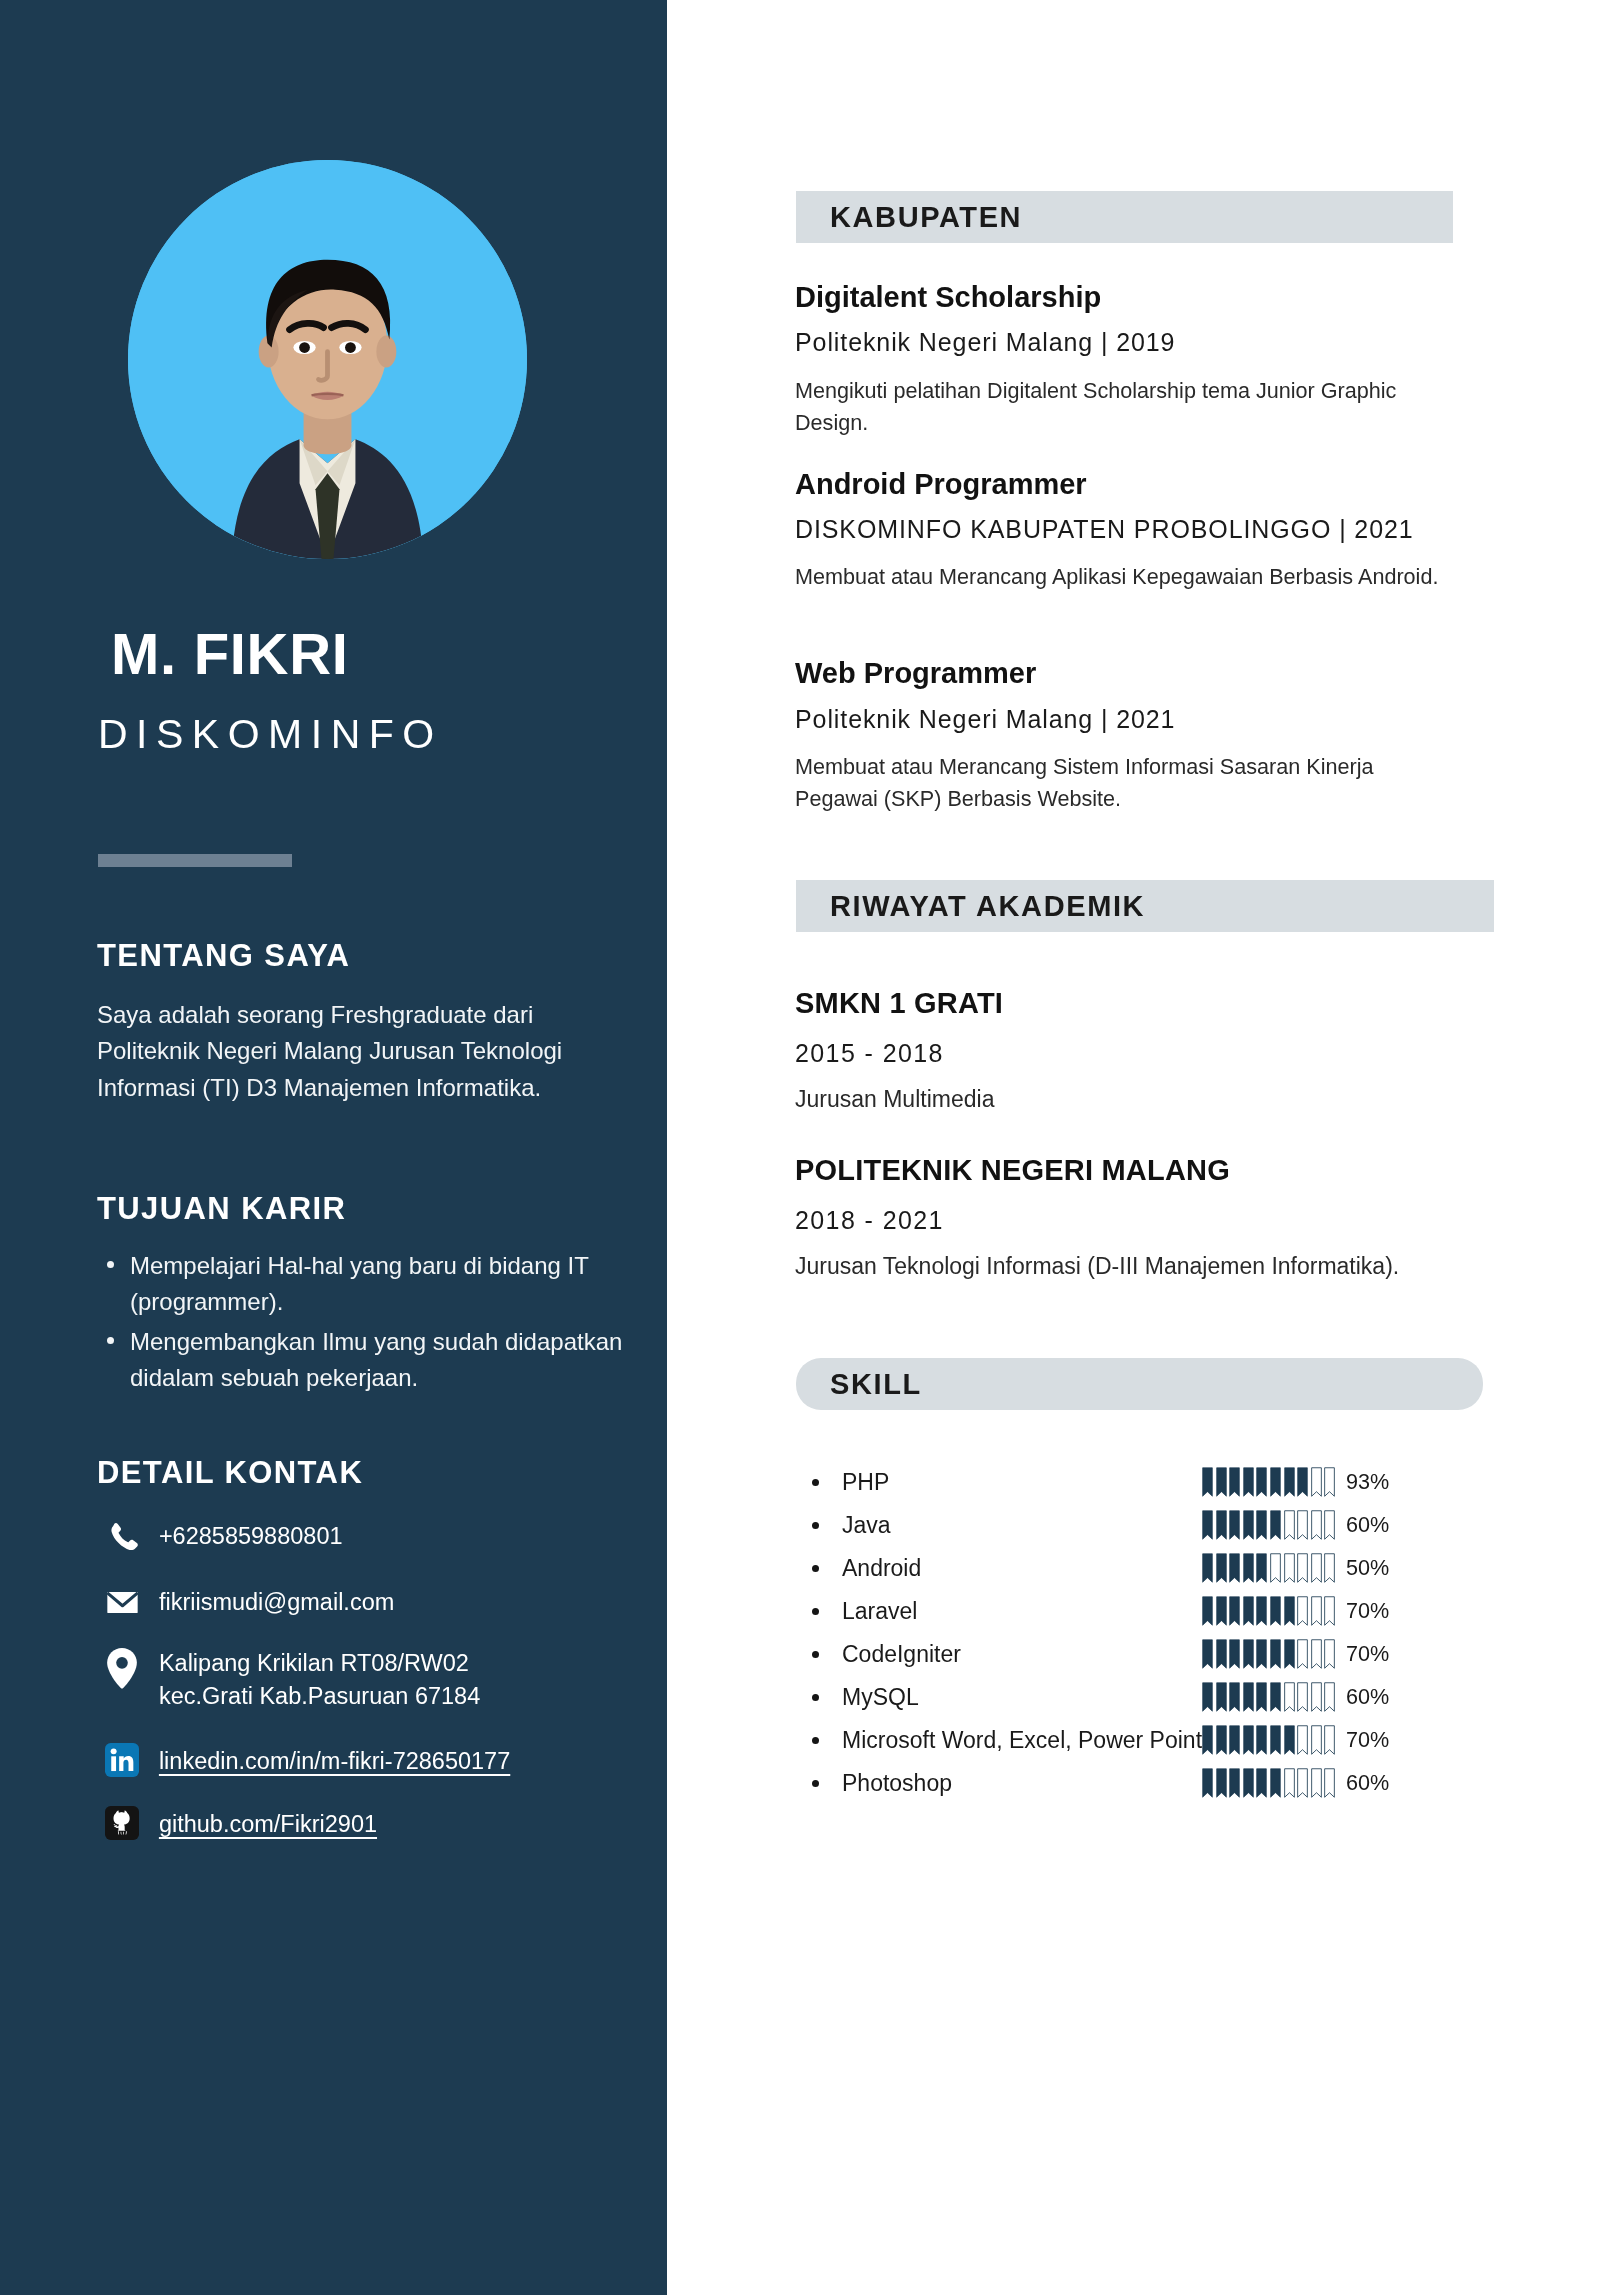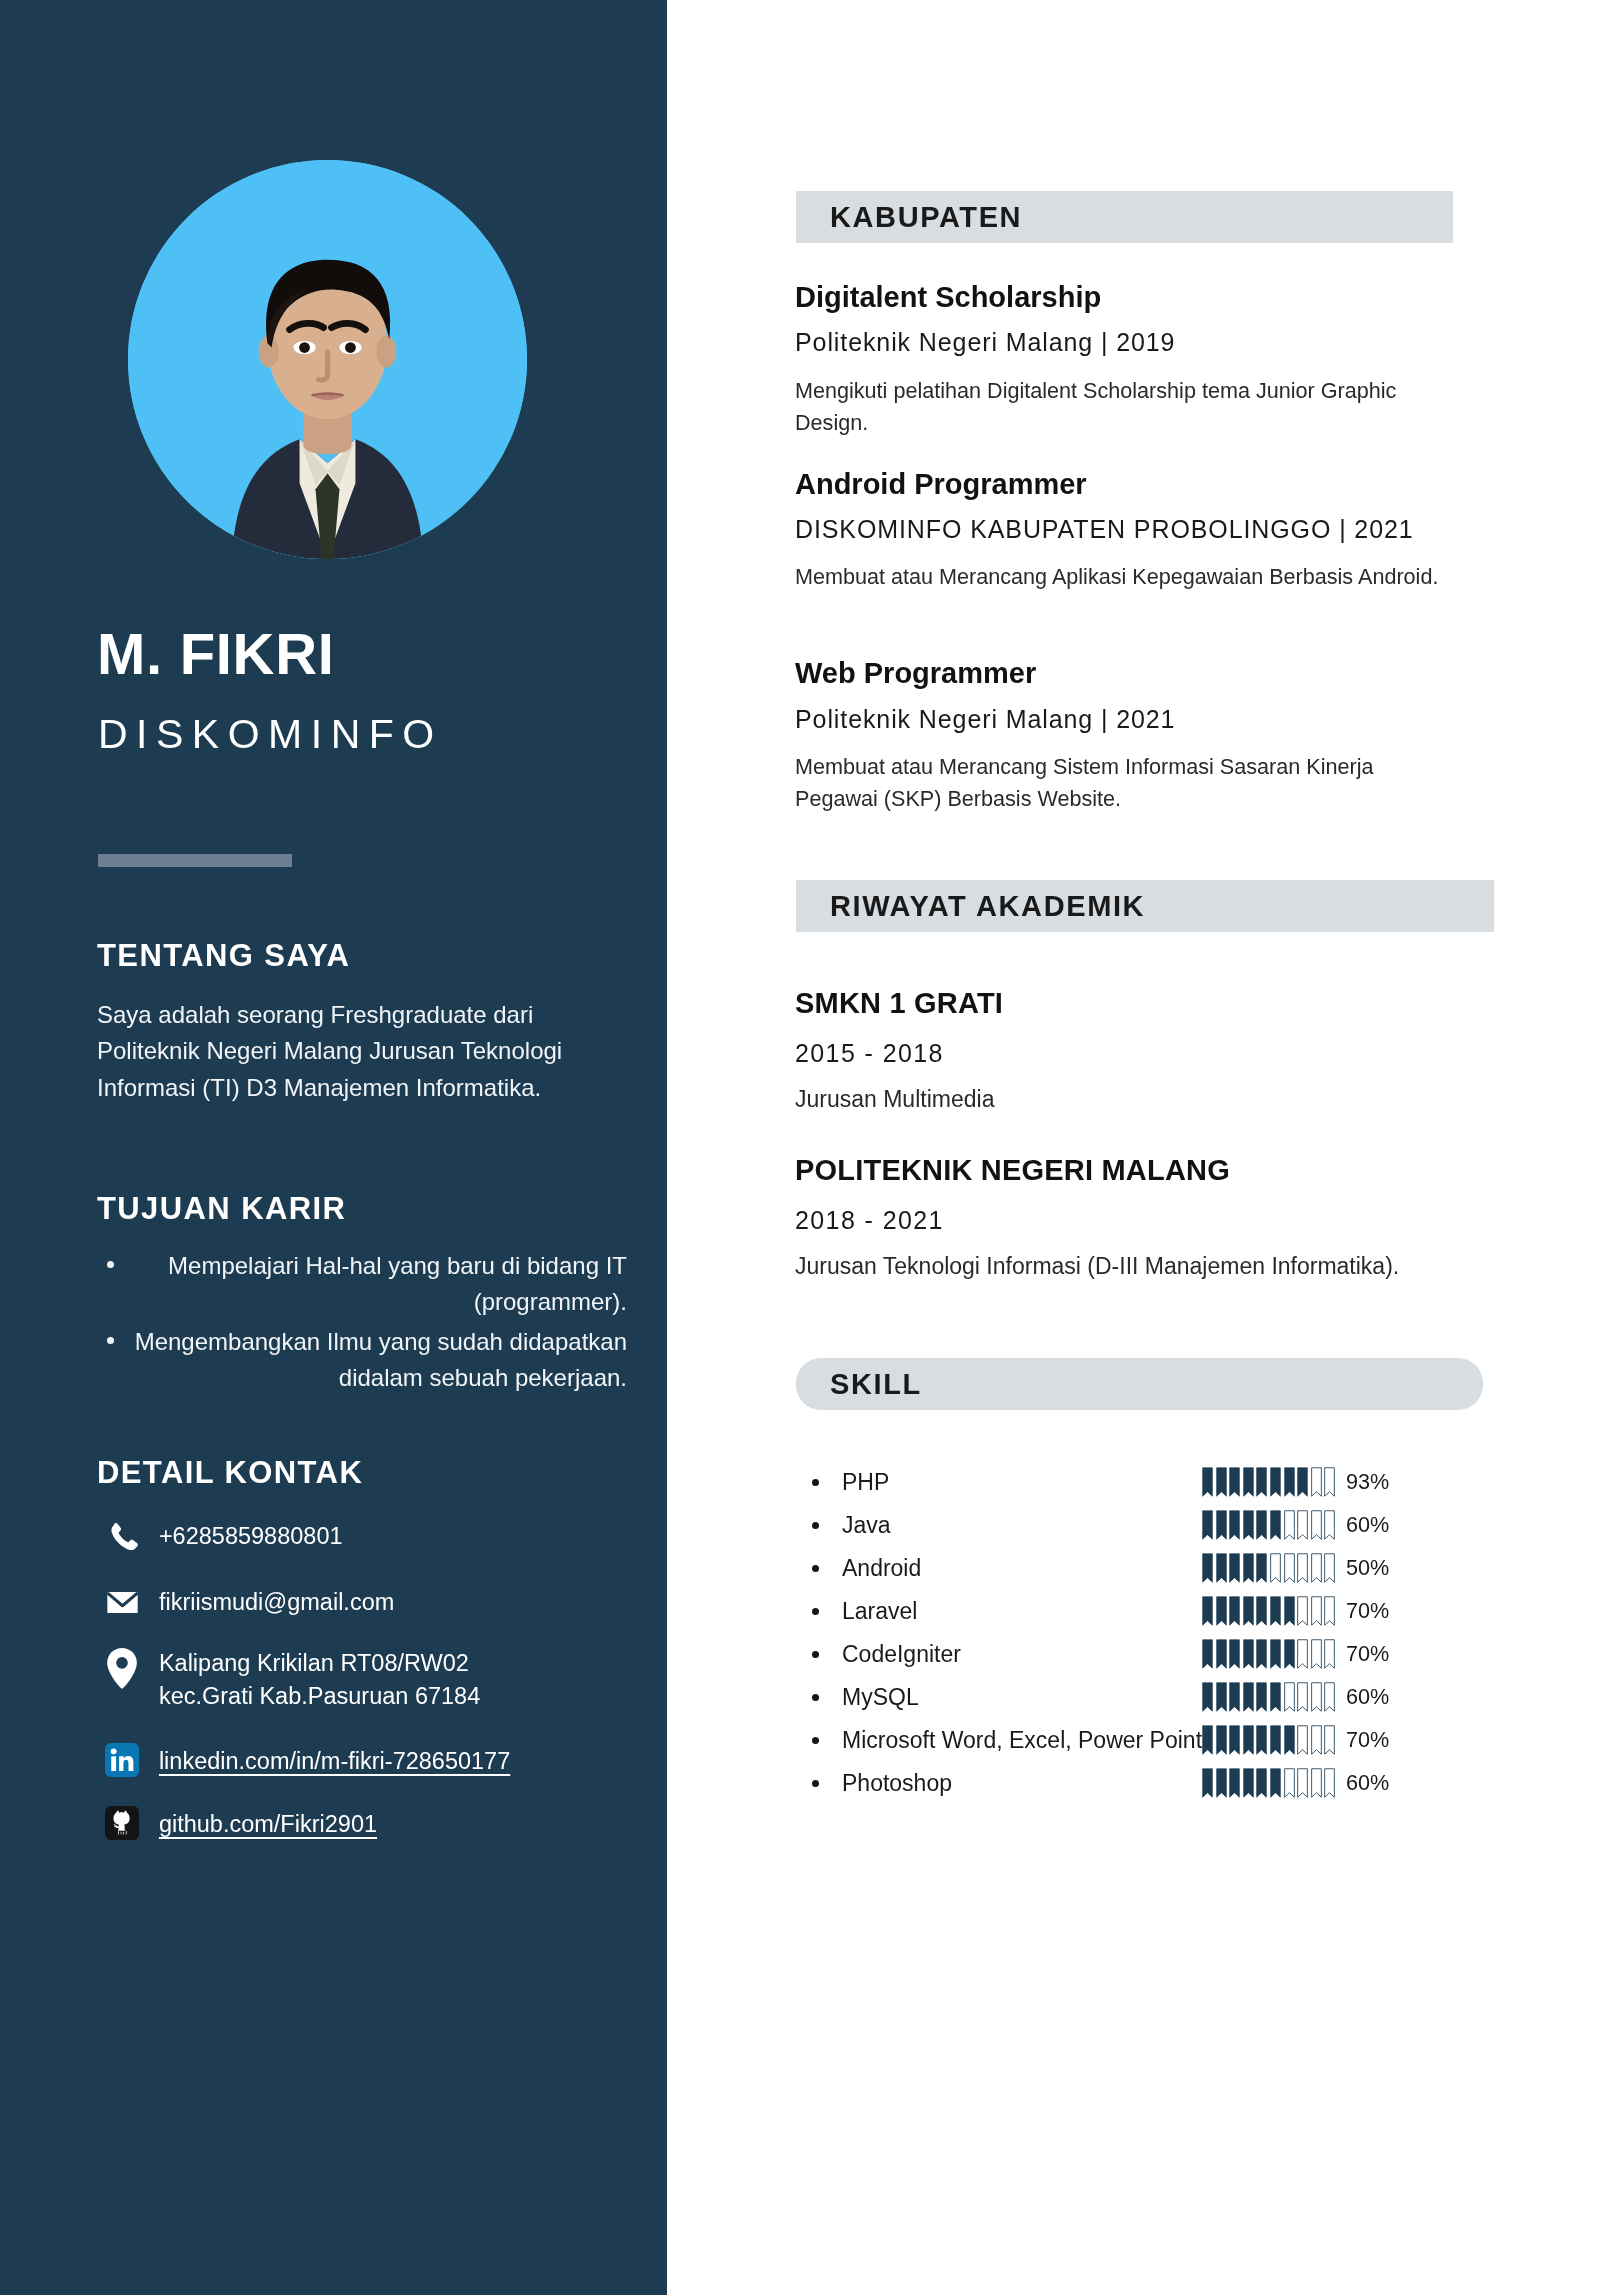--- a/index.html
+++ b/index.html
@@ -37,21 +37,21 @@
     width: 399px;
     height: 399px;
     border-radius: 50%;
     overflow: hidden;
     background: #4fc0f5;
   }
   .avatar-wrap svg { display: block; width: 100%; height: 100%; }
 
   .name {
     position: absolute;
-    left: 97px;
+    left: 111px;
     top: 625px;
     color: #ffffff;
     font-size: 58px;
     font-weight: 700;
     letter-spacing: 0.7px;
     line-height: 1;
     white-space: nowrap;
   }
   .role {
     position: absolute;
@@ -102,21 +102,21 @@
     left: 97px;
     top: 1248px;
     width: 497px;
     margin: 0;
     padding: 0 0 0 33px;
     list-style: none;
     color: #f2f5f7;
     font-size: 24px;
     line-height: 1.52;
   }
-  .goal-list li { position: relative; margin: 0 0 2.6px 0; text-align: right; }
+  .goal-list li { position: relative; margin: 0 0 2.6px 0; }
   .goal-list li .dot {
     position: absolute;
     left: -23.5px;
     top: 13px;
     width: 7.2px;
     height: 7.2px;
     border-radius: 50%;
     background: #f2f5f7;
   }
 

